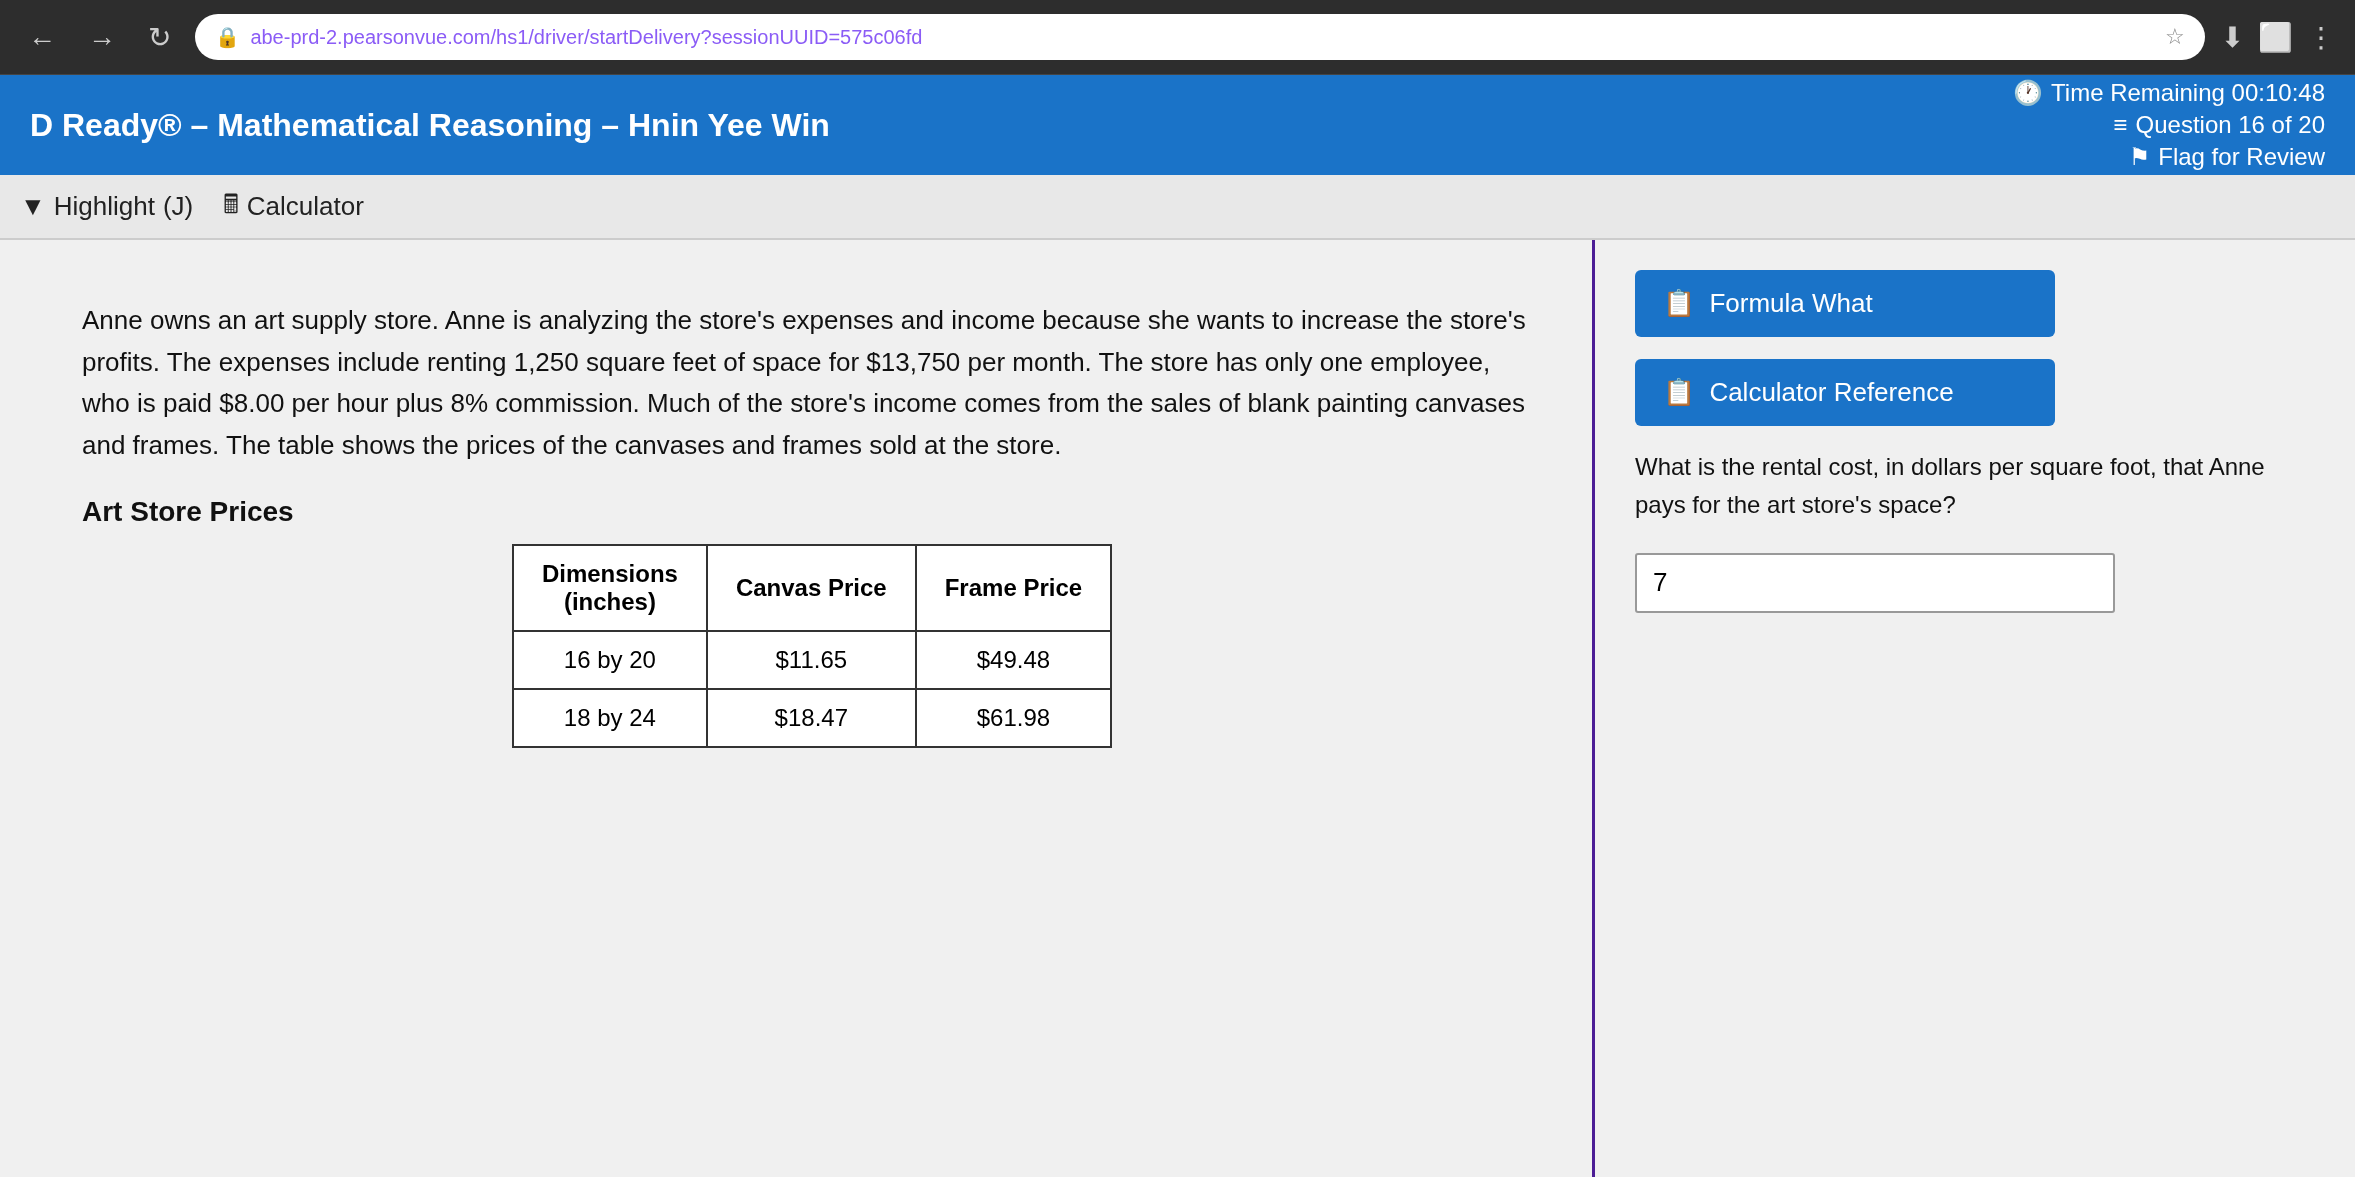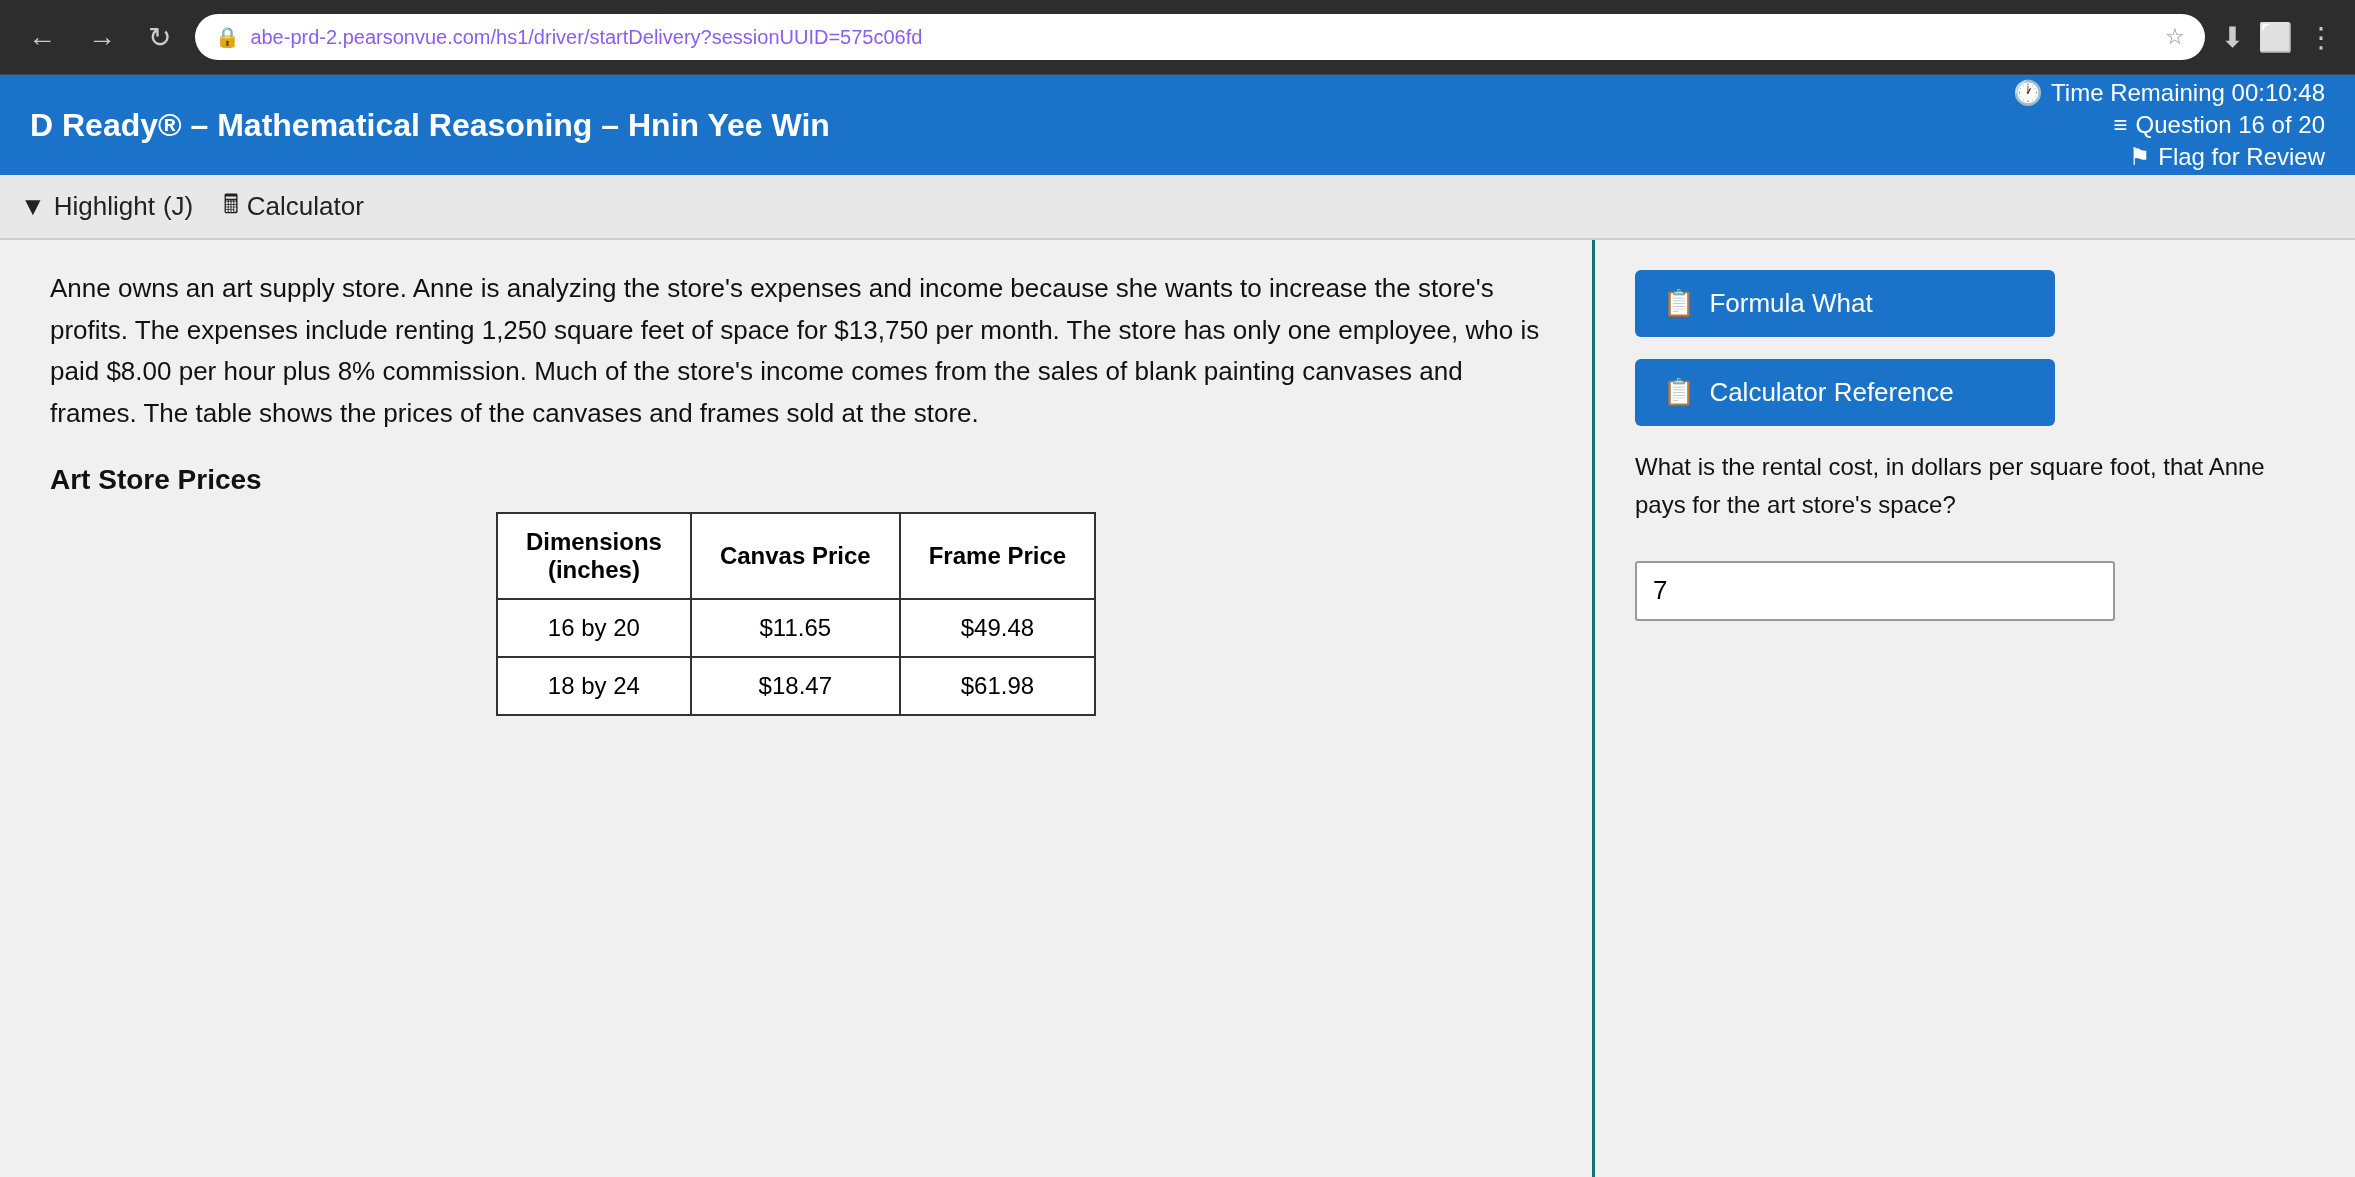--- a/index.html
+++ b/index.html
@@ -121,23 +121,24 @@
     
     .main-content {
       display: flex;
       height: calc(1177px - 75px - 100px - 65px);
       background: #f0f0f0;
     }
 
     
     .left-panel {
       flex: 1;
-      padding: 28px 50px;
+      padding: 60px 50px;
       overflow-y: auto;
-      border-right: 3px solid #0f766e;
+      border-right: 3px solid #4c1d95;
+      margin-left: 32px;
     }
     .question-text {
       font-size: 26px;
       line-height: 1.6;
       color: #111;
       margin-bottom: 30px;
     }
     .table-title {
       font-size: 28px;
       font-weight: bold;
@@ -185,21 +186,21 @@
     .answer-instruction {
       font-size: 23px;
       color: #111;
       line-height: 1.6;
       margin: 28px 0 20px 0;
     }
     .question-prompt {
       font-size: 24px;
       color: #111;
       line-height: 1.6;
-      margin-bottom: 36px;
+      margin-bottom: 28px;
     }
     .answer-input {
       width: 480px;
       height: 60px;
       border: 2px solid #999;
       background: #fff;
       font-size: 26px;
       padding: 8px 16px;
       border-radius: 3px;
     }

